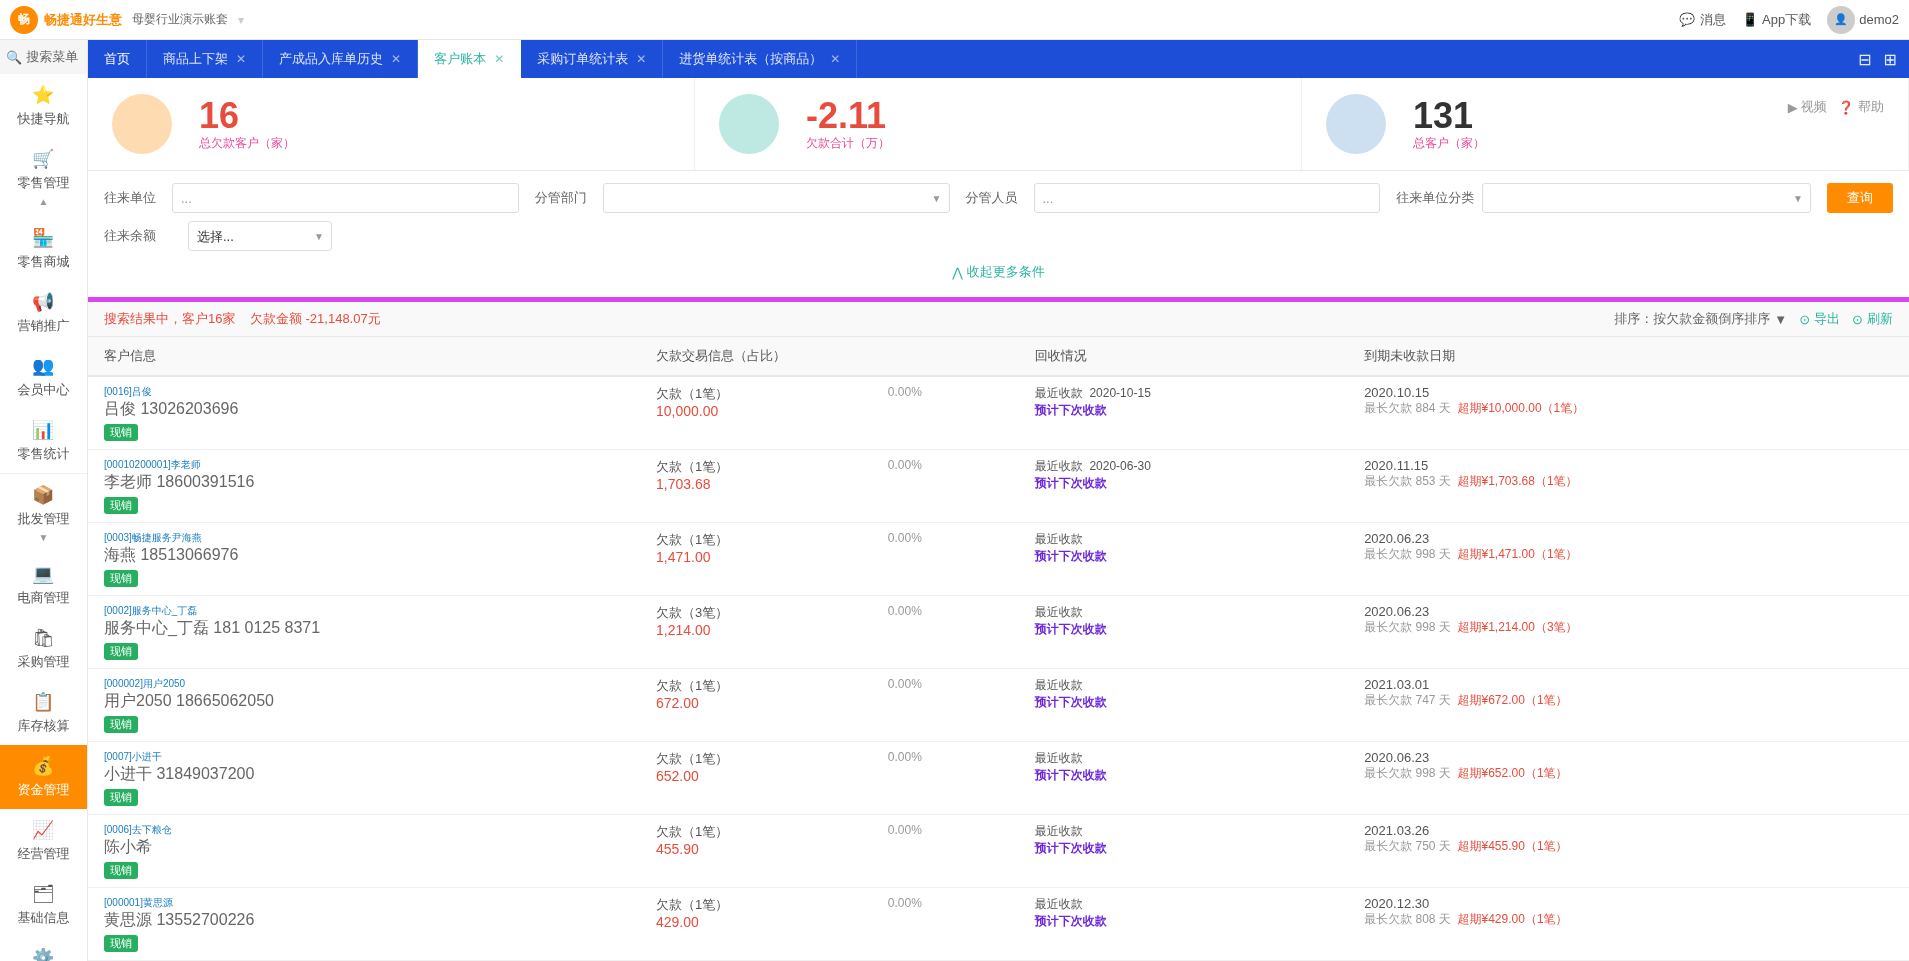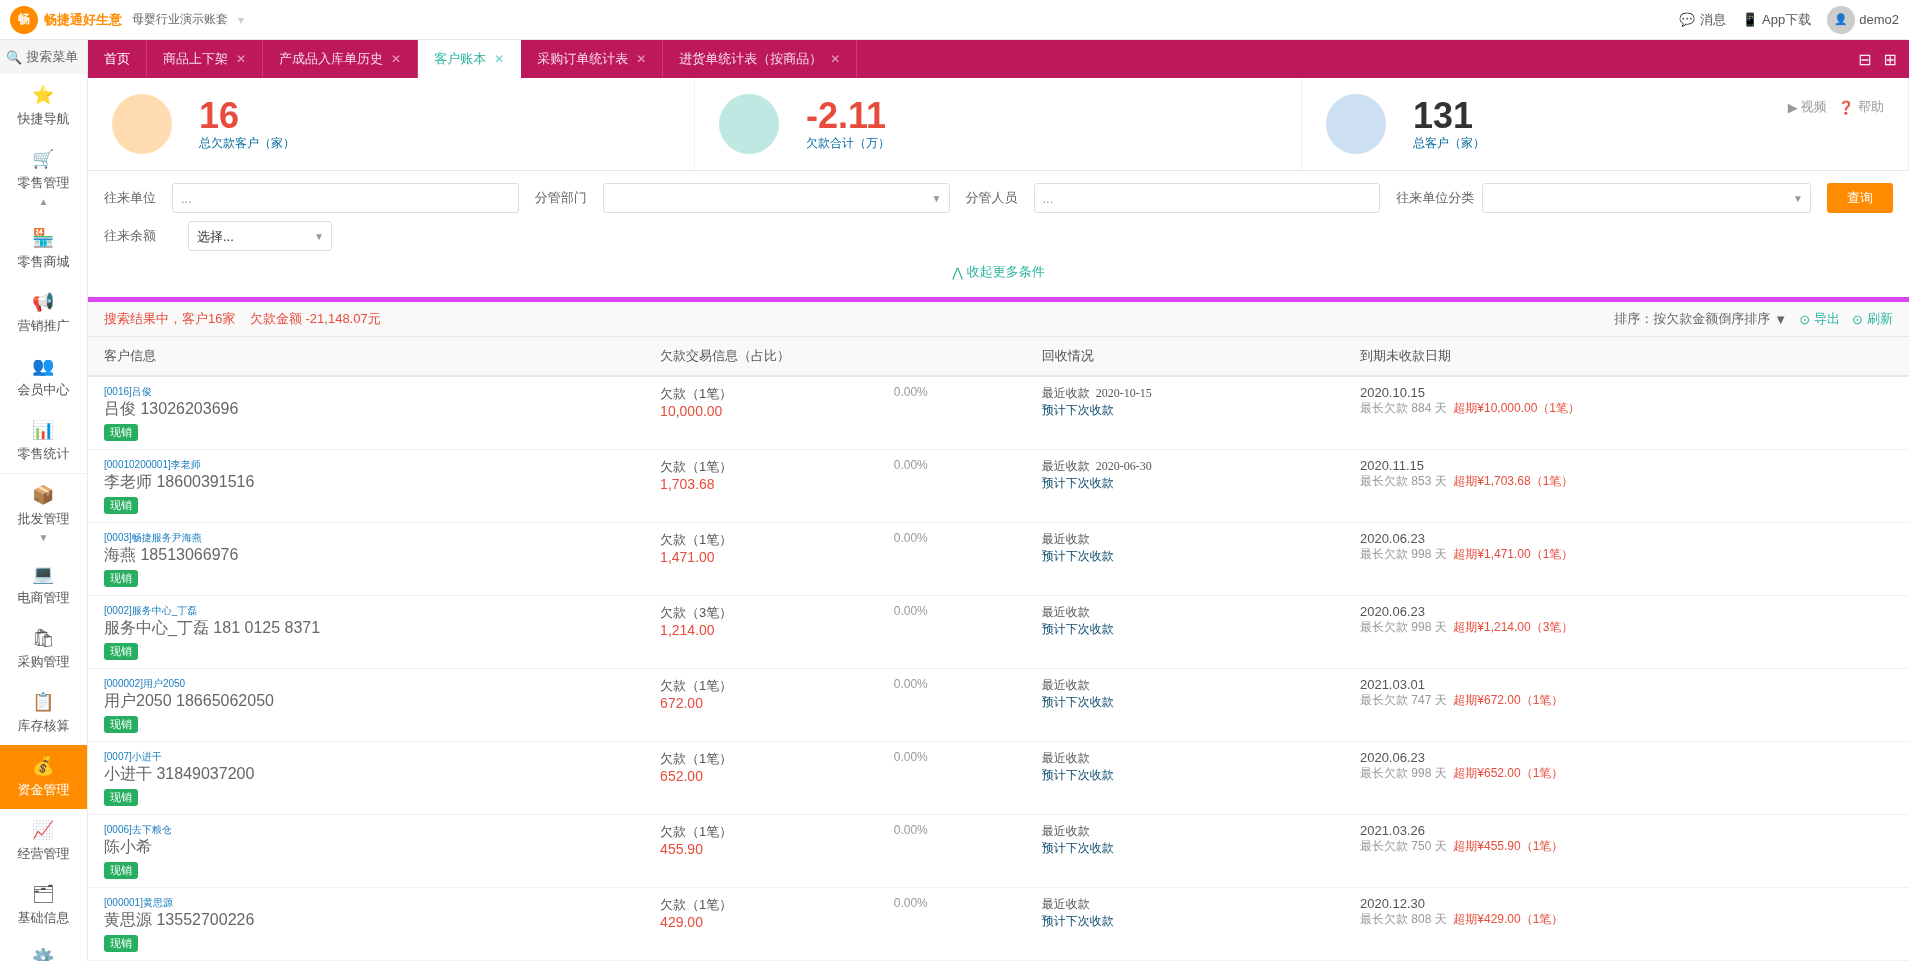--- a/index.html
+++ b/index.html
@@ -22,42 +22,42 @@
     
     .sidebar { width: 88px; background: #fff; border-right: 1px solid #e8e8e8; display: flex; flex-direction: column; overflow-y: auto; }
     .sidebar-search { padding: 8px 6px; background: #f5f5f5; display: flex; align-items: center; gap: 4px; font-size: 12px; color: #666; cursor: pointer; }
     .sidebar-item { padding: 10px 6px; text-align: center; cursor: pointer; color: #555; font-size: 12px; display: flex; flex-direction: column; align-items: center; gap: 4px; }
     .sidebar-item.active { background: #ff8c00; color: #fff !important; }
     .sidebar-item-icon { font-size: 18px; }
     .sidebar-arrow { font-size: 10px; color: #999; }
     .sidebar-group { border-bottom: 1px solid #f0f0f0; }
 
     
-    .tab-bar { background: #be185d; display: flex; align-items: center; min-height: 38px; overflow-x: auto; }
+    .tab-bar { background: #1d4ed8; display: flex; align-items: center; min-height: 38px; overflow-x: auto; }
     .tab-bar::-webkit-scrollbar { height: 0; }
     .tab-item { padding: 0 16px; height: 38px; display: flex; align-items: center; gap: 6px; color: rgba(255,255,255,0.85); font-size: 13px; cursor: pointer; white-space: nowrap; border-right: 1px solid rgba(255,255,255,0.15); }
     .tab-item.active { background: #fff; color: #2ab5a0; font-weight: 500; }
     .tab-item.home { background: transparent; color: #fff; }
     .tab-close { font-size: 12px; opacity: 0.7; margin-left: 2px; }
     .tab-bar-actions { margin-left: auto; display: flex; gap: 4px; padding: 0 8px; }
     .tab-bar-action { color: rgba(255,255,255,0.9); cursor: pointer; font-size: 16px; padding: 2px 4px; }
 
     
     .content-area { flex: 1; display: flex; flex-direction: column; overflow: hidden; }
 
     
     .stats-row { background: #fff; display: flex; border-bottom: 1px solid #e8e8e8; min-height: 88px; }
     .stat-card { flex: 1; display: flex; align-items: center; padding: 16px 24px; gap: 27px; border-right: 1px solid #f0f0f0; }
     .stat-icon { width: 60px; height: 60px; display: flex; align-items: center; justify-content: center; border-radius: 50%; opacity: 0.3; }
     .stat-icon svg { width: 50px; height: 50px; }
     .stat-content { flex: 1; }
     .stat-value { font-size: 36px; font-weight: bold; line-height: 1.1; }
     .stat-value.red { color: #e74c3c; }
     .stat-value.dark { color: #333; font-weight: 900; }
-    .stat-label { color: #0369a1; font-size: 12px; }
+    .stat-label { color: #ec4899; font-size: 12px; }
     .stat-card-actions { display: flex; gap: 12px; align-self: flex-start; padding-top: 4px; color: #999; font-size: 12px; cursor: pointer; }
 
     
     .filter-area { background: #fff; padding: 12px 16px 8px; border-bottom: 5px solid #d946ef; }
     .filter-row { display: flex; align-items: center; gap: 16px; margin-bottom: 8px; }
     .filter-item { display: flex; align-items: center; gap: 8px; flex: 1; }
     .filter-label { color: #666; font-size: 13px; white-space: nowrap; min-width: 60px; }
     .filter-input-dots { flex: 1; height: 30px; border: 1px solid #ddd; border-radius: 3px; padding: 0 8px; font-size: 13px; color: #999; display: flex; align-items: center; cursor: pointer; }
     .filter-select-wrap { flex: 1; position: relative; }
     .filter-select-wrap select { width: 100%; height: 30px; border: 1px solid #ddd; border-radius: 3px; padding: 0 8px; font-size: 13px; color: #333; background: #fff; appearance: none; cursor: pointer; }
@@ -79,22 +79,22 @@
     thead tr { background: #f9f9f9; border-bottom: 2px solid #e8e8e8; }
     th { padding: 10px 16px; text-align: left; color: #555; font-weight: 500; font-size: 13px; border-bottom: 1px solid #e8e8e8; }
     td { padding: 8px 16px; border-bottom: 1px solid #f0f0f0; vertical-align: top; }
     .customer-name { color: #1a7dc0; font-size: 10px; cursor: pointer; }
     .customer-phone { color: #666; font-size: 16px; }
     .tag { display: inline-block; padding: 1px 6px; border-radius: 3px; font-size: 11px; margin-top: 4px; }
     .tag-green { background: #27ae60; color: #fff; }
     .debt-count { color: #555; font-size: 13px; }
     .debt-amount { color: #e74c3c; font-size: 14px; font-weight: 500; }
     .debt-pct { color: #999; font-size: 12px; }
-    .collection-date { color: #555; font-size: 12px; font-family: Liberation Serif, serif; }
-    .collection-note { color: #0c4a6e; font-size: 12px; }
+    .collection-date { color: #555; font-size: 12px; }
+    .collection-note { color: #6d28d9; font-size: 12px; font-weight: bold; }
     .due-date { color: #555; font-size: 13px; }
     .overdue-info { color: #999; font-size: 12px; }
     .overdue-link { color: #e74c3c; font-size: 12px; cursor: pointer; }
 
     
     .table-wrap::-webkit-scrollbar { width: 6px; }
     .table-wrap::-webkit-scrollbar-thumb { background: #ccc; border-radius: 3px; }
   </style>
 </head>
 <body>

